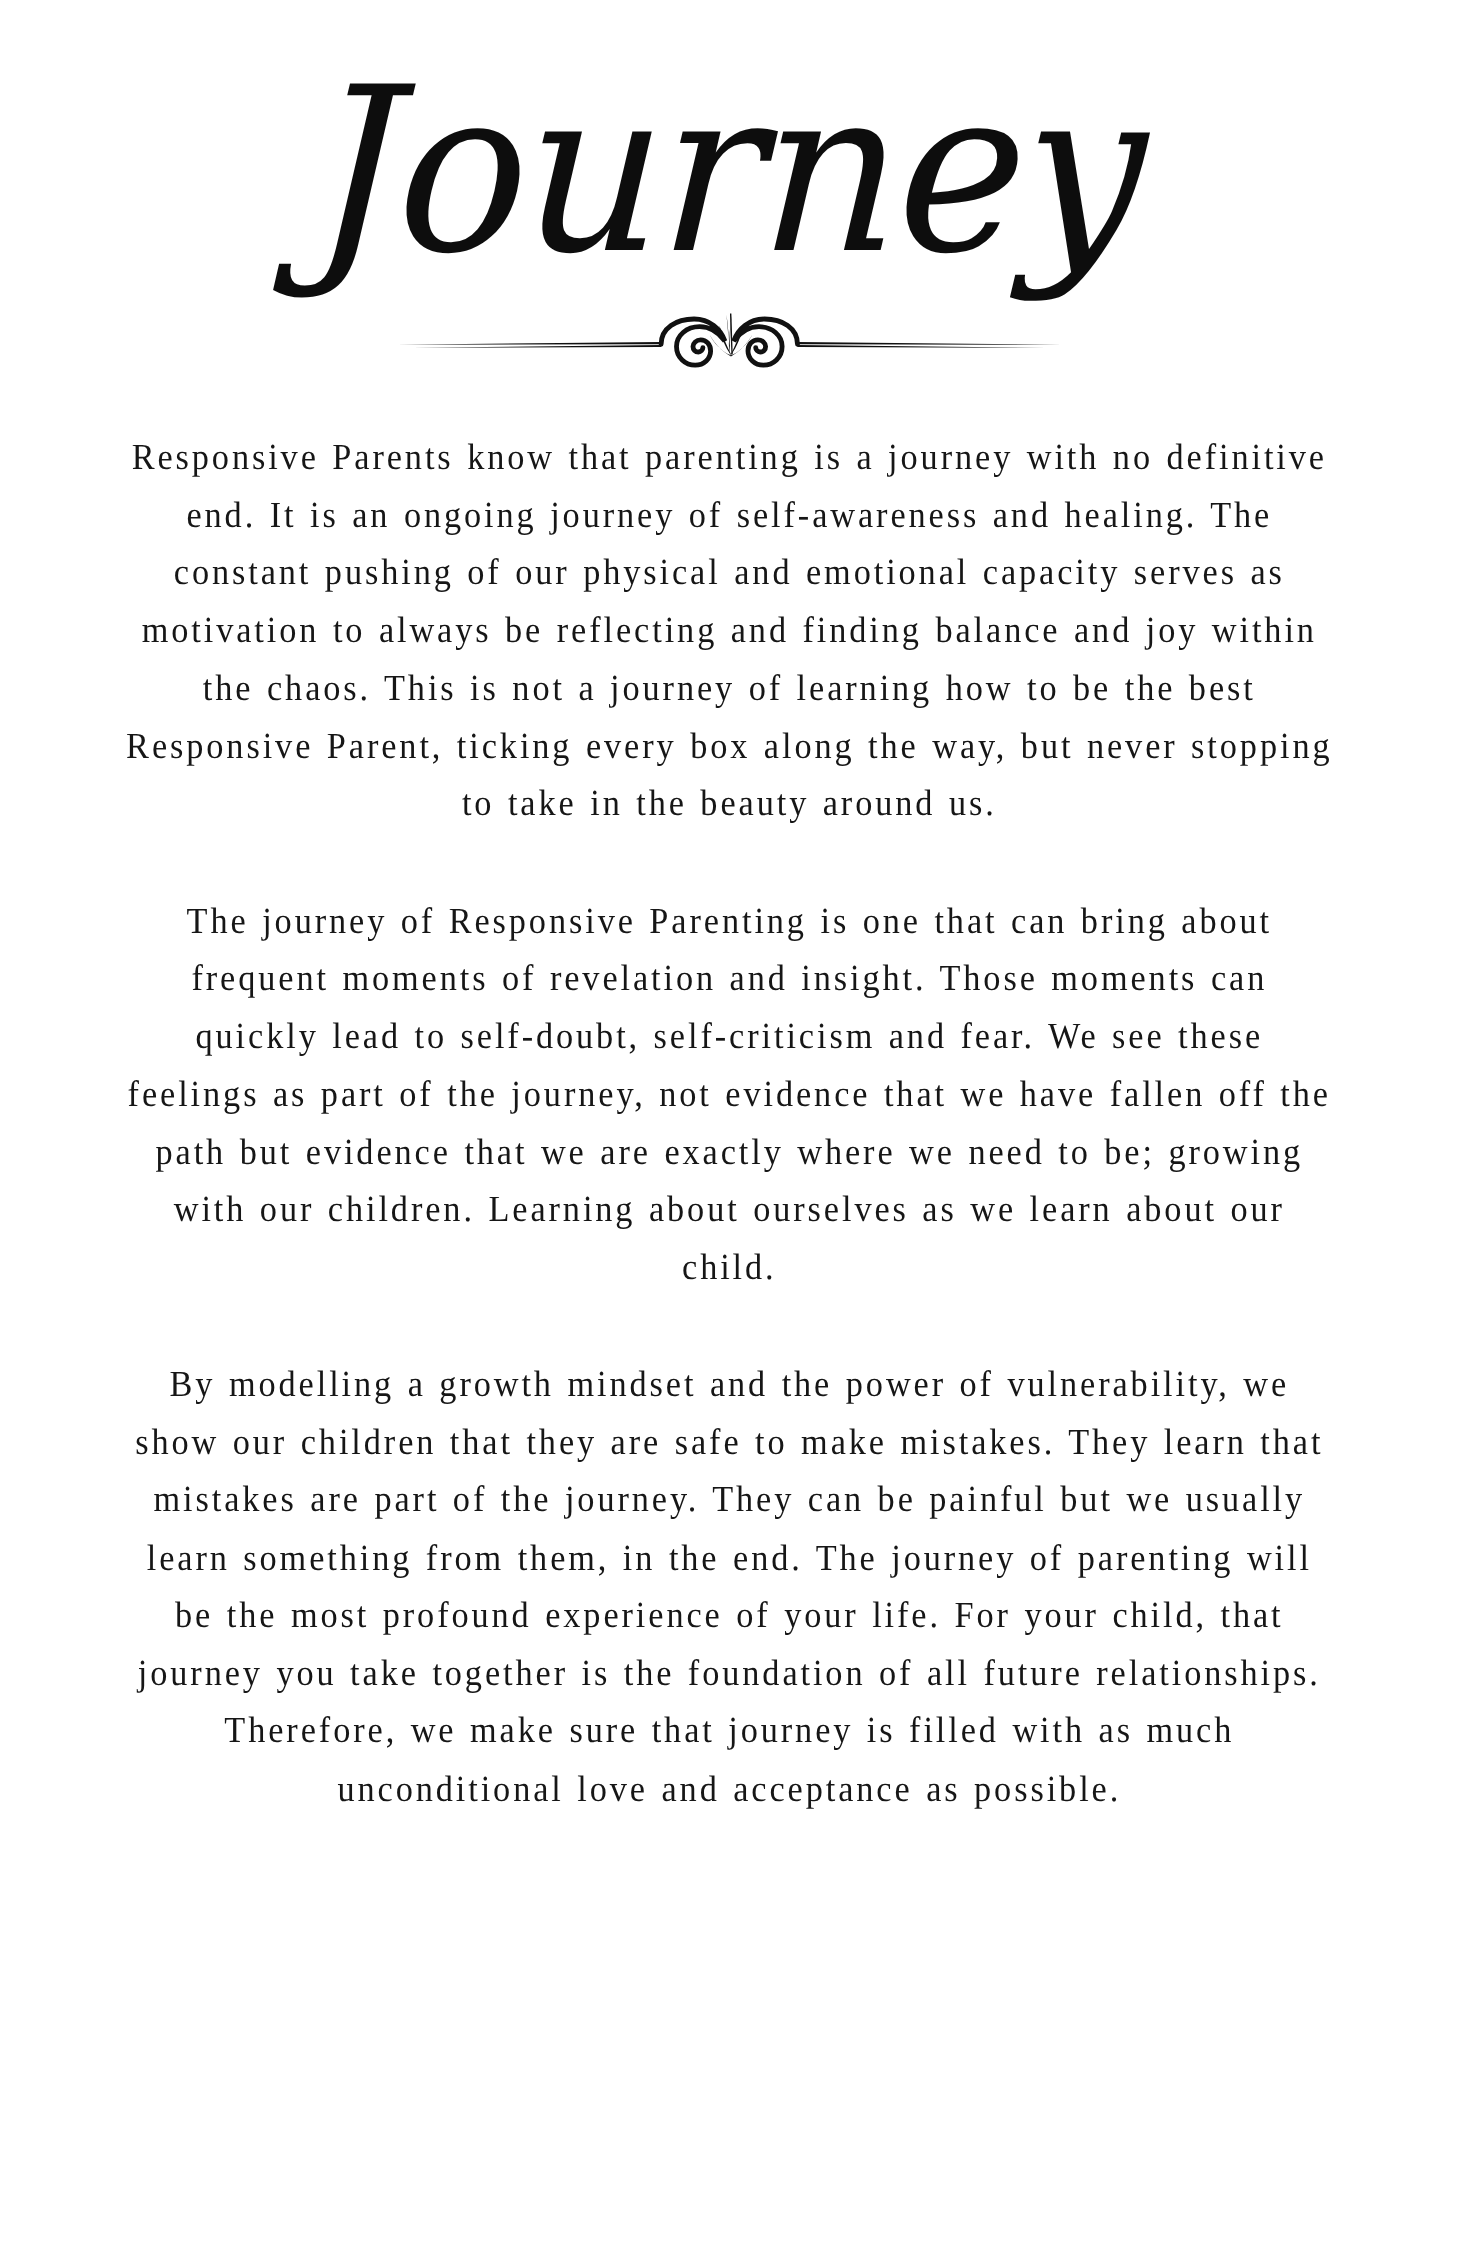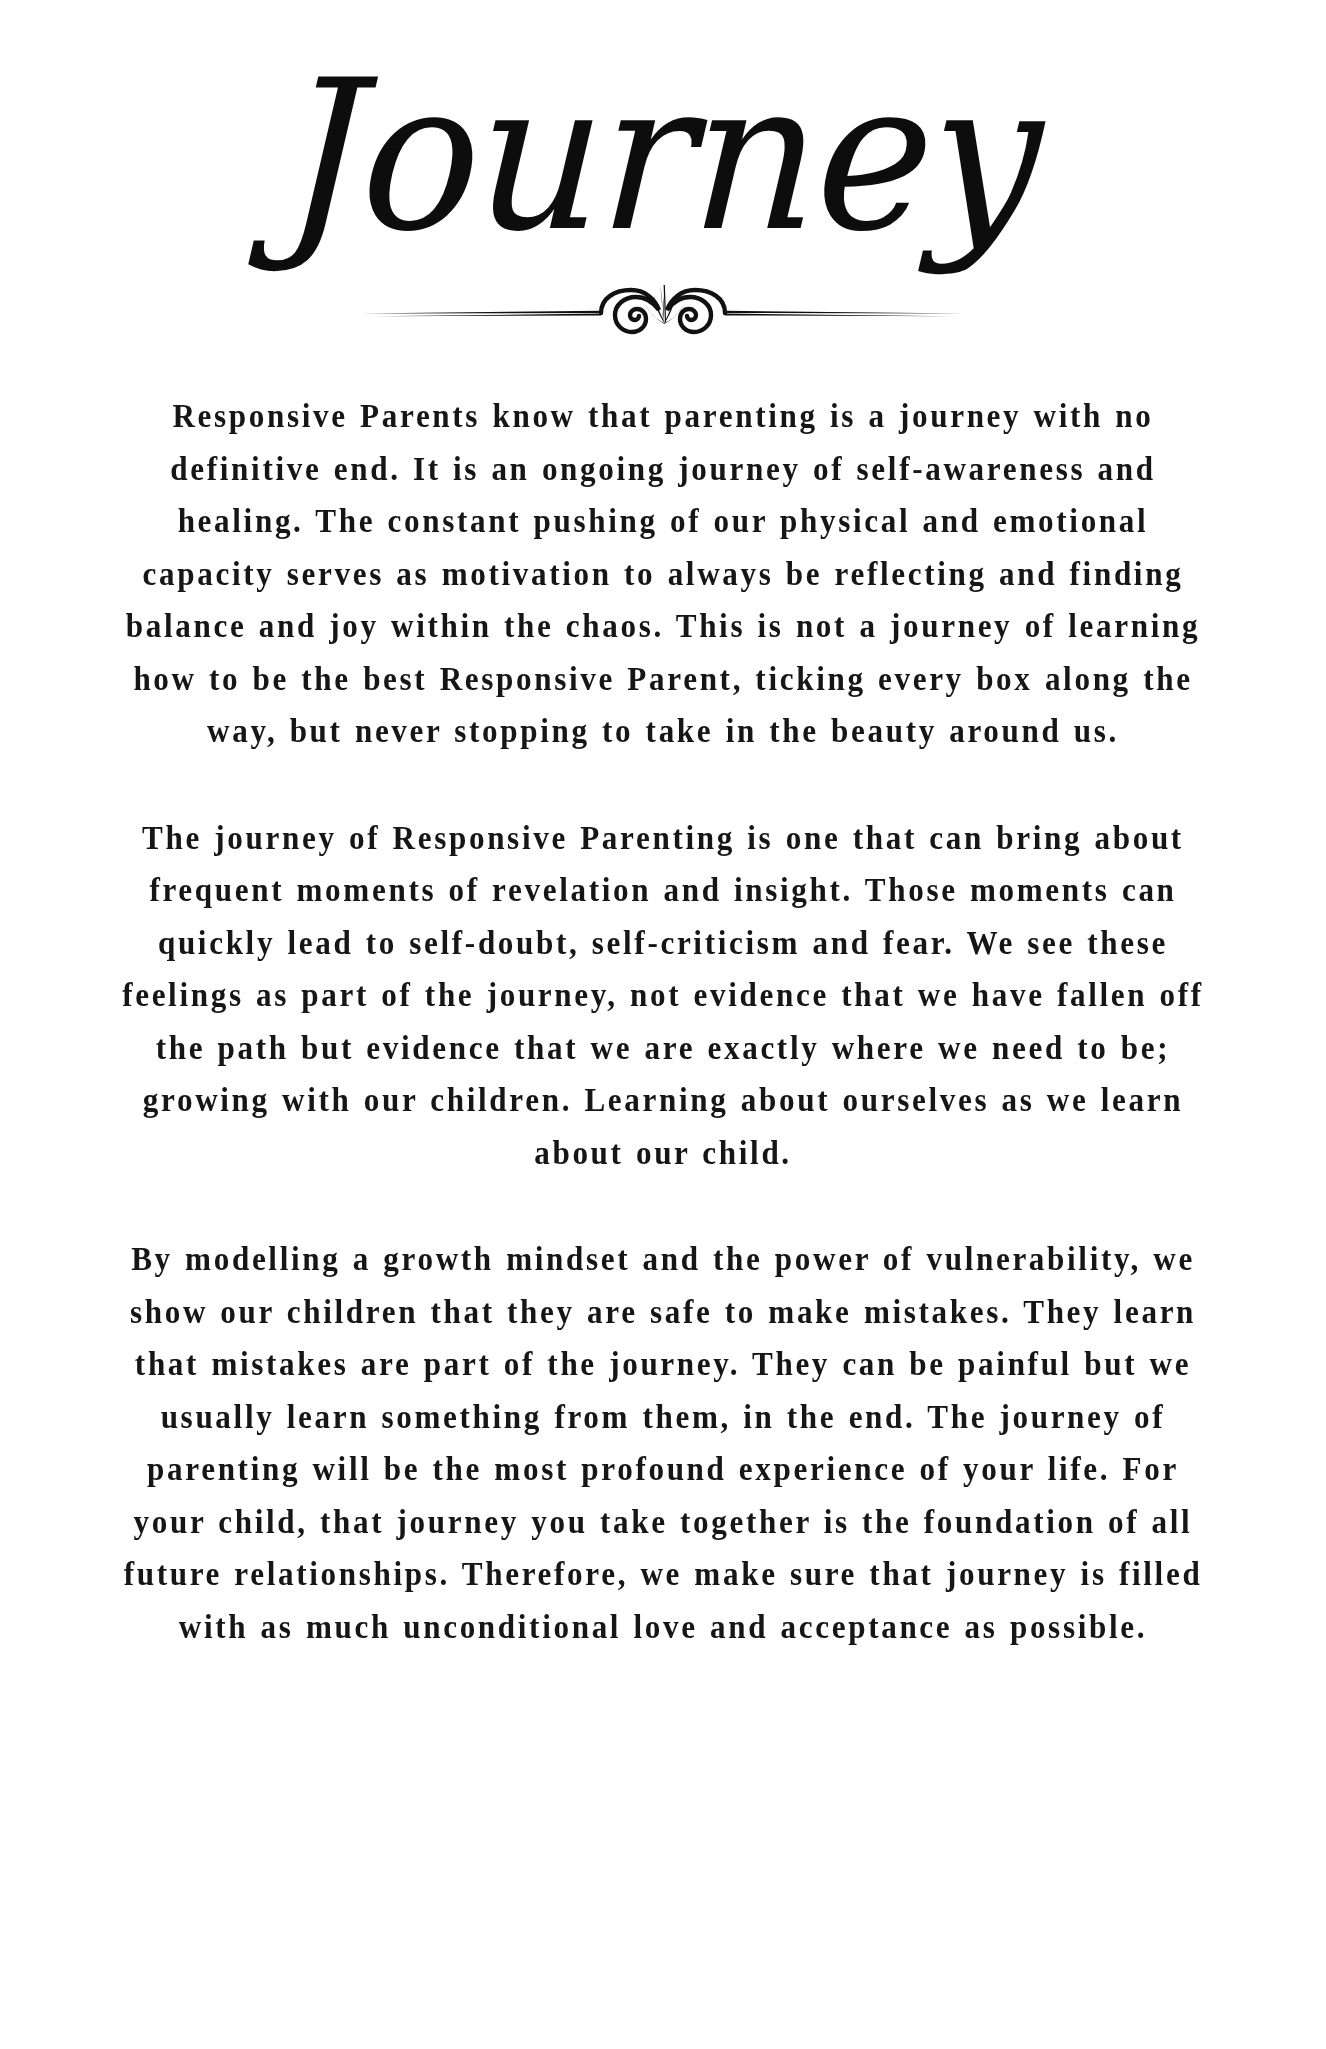--- a/index.html
+++ b/index.html
@@ -50,21 +50,20 @@
     width: 620px;
     height: 60px;
     display: block;
   }
 
   
   .body-copy {
     margin: 48px auto 0 auto;
     width: 1180px;
     text-align: center;
-    font-weight: bold;
   }
   .para {
     font-family: "Liberation Serif", "DejaVu Serif", serif;
     font-size: 33.5px;
     line-height: 52.5px;
     letter-spacing: 0.085em;
     word-spacing: 0.06em;
     color: #161616;
     text-align: center;
     margin: 0 0 54px 0;

